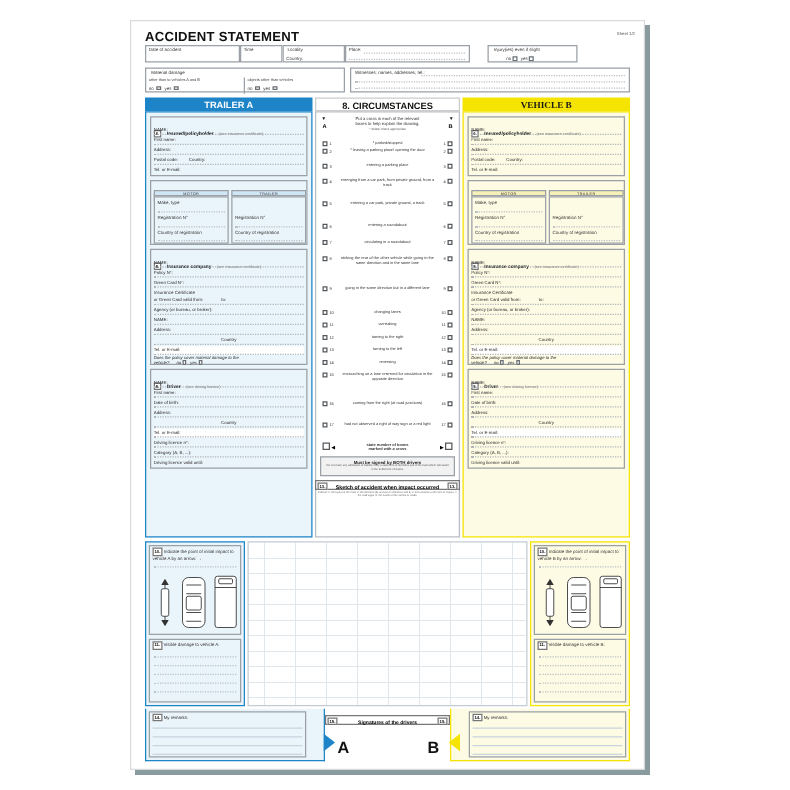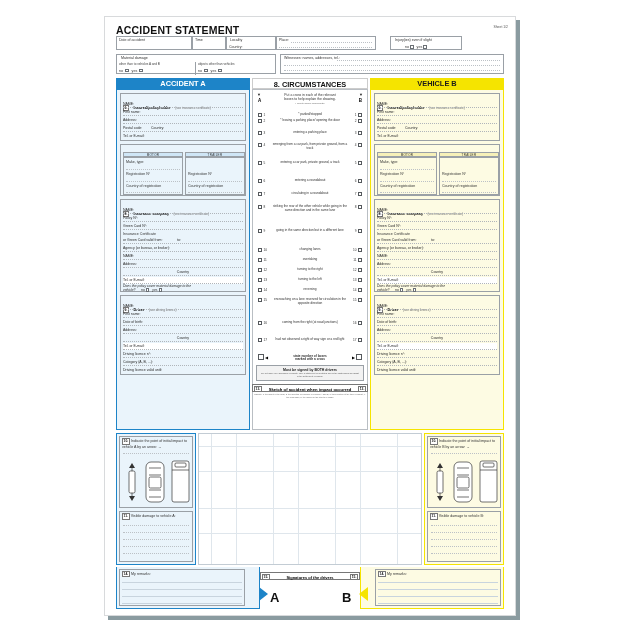--- a/index.html
+++ b/index.html
@@ -9,21 +9,21 @@
   #inner{position:absolute;left:5px;top:5px;width:400px;height:588px;}
   .ttl{font-size:10.5px;font-weight:bold;letter-spacing:.2px;color:#111;}
   .sheetno{position:absolute;right:2px;top:3px;font-size:3.4px;color:#555;}
   .bx{position:absolute;border:0.6px solid #9aa0a6;box-sizing:border-box;background:#fff;}
   .lbl{font-size:3.6px;color:#333;line-height:1.25;}
   .lbl6{font-size:3.1px;color:#444;line-height:1.2;}
   .ckb{display:inline-block;width:3.6px;height:3.6px;border:0.6px solid #6b7075;vertical-align:-0.5px;box-sizing:border-box;background:#fff;}
   
   .banner{position:absolute;text-align:center;font-size:7.4px;font-weight:bold;box-sizing:border-box;}
   .bannerA{background:#1d84c8;color:#fff;}
-  .bannerB{background:#f5e400;color:#1a1a1a;}
+  .bannerB{background:#f5e400;color:#1a1a1a;font-family:Liberation Serif, serif;}
   .bannerC{background:#fff;color:#111;border:0.6px solid #ccc;}
   
   .colA{position:absolute;border:1.6px solid #1d84c8;box-sizing:border-box;background:#eaf4fb;}
   .colB{position:absolute;border:1.6px solid #f5e400;box-sizing:border-box;background:#fdfbe3;}
   .colC{position:absolute;border:0.8px solid #b9bec3;box-sizing:border-box;background:#ffffff;}
   .sec{position:absolute;border:0.6px solid #9aa0a6;box-sizing:border-box;}
   .secA{background:#eaf4fb;}
   .secB{background:#fdfbe3;}
   .secnum{display:inline-block;font-size:3.4px;font-weight:bold;color:#111;border:0.5px solid #777;padding:0 0.6px;background:#fff;}
   .fieldrow{position:absolute;left:2px;right:2px;font-size:3.5px;color:#2a2a2a;border-bottom:0.5px dotted #b0b5ba;height:6.2px;line-height:6.2px;white-space:nowrap;overflow:hidden;}
@@ -112,21 +112,21 @@
     </div>
   </div>
 
   <div class="bx" style="left:170px;top:32px;width:224px;height:20px;">
     <div class="lbl" style="padding:0.8px 3px;">Witnesses: names, addresses, tel.:</div>
     <div class="dotline" style="left:56px;right:3px;top:4.6px;"></div>
     <div class="dotline" style="left:3px;right:3px;top:9.6px;"></div>
     <div class="dotline" style="left:3px;right:3px;top:14.6px;"></div>
   </div>
 
-  <div class="banner bannerA" style="left:6px;top:56px;width:134px;height:11px;line-height:11px;">ACCIDENT A</div>
+  <div class="banner bannerA" style="left:6px;top:56px;width:134px;height:11px;line-height:11px;">TRAILER A</div>
   <div class="banner bannerC" style="left:142px;top:56px;width:116px;height:11px;line-height:11px;">8. CIRCUMSTANCES</div>
   <div class="banner bannerB" style="left:260px;top:56px;width:134px;height:11px;line-height:11px;">VEHICLE B</div>
 
   <div class="colA" style="left:6px;top:67px;width:134px;height:341px;"></div>
   <div class="colC" style="left:142px;top:67px;width:116px;height:341px;"></div>
   <div class="colB" style="left:260px;top:67px;width:134px;height:341px;"></div>
 
   <div class="sec secA" style="left:10px;top:71px;width:126px;height:48px;">
     <div style="padding:1px 2px;">
       <span class="secnum">6.</span>

